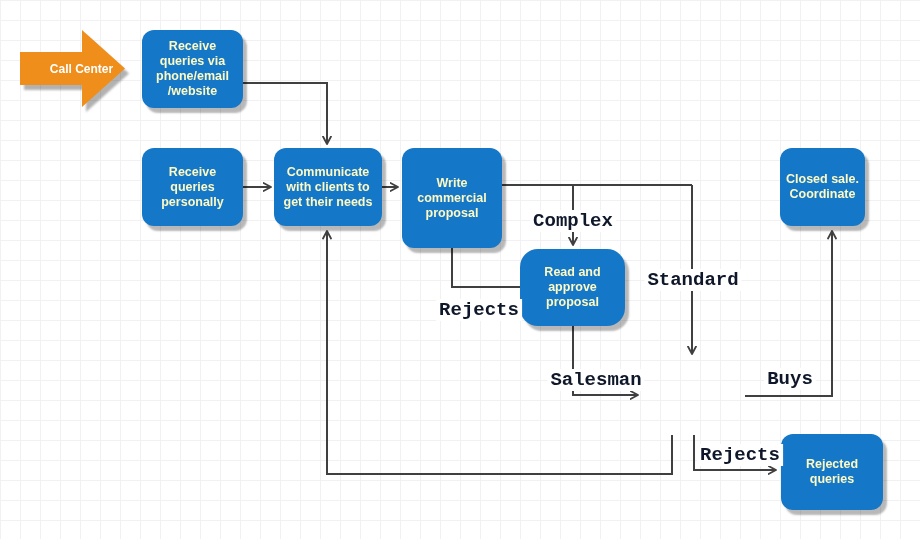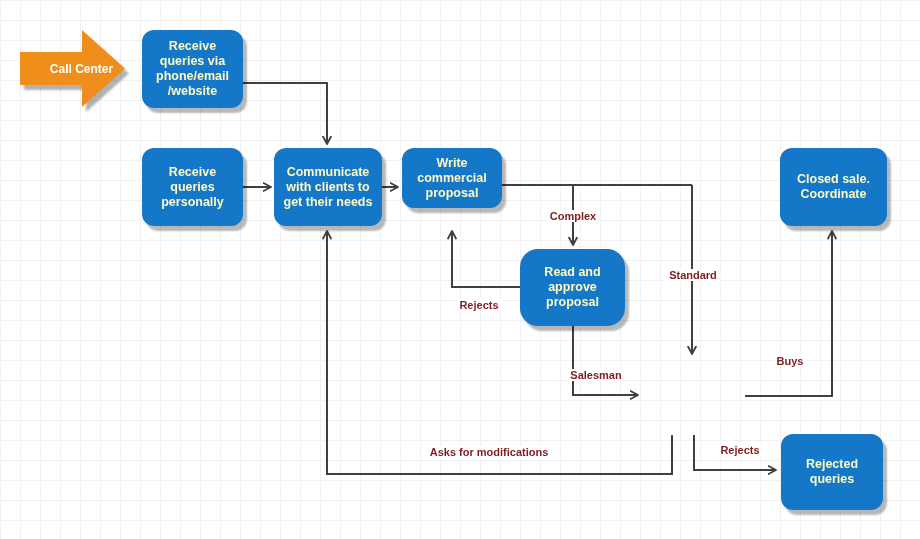--- a/index.html
+++ b/index.html
@@ -63,25 +63,26 @@
     font-size: 12px;
     z-index: 3;
     padding-left: 28px;
   }
 
   .edge-label {
     position: absolute;
     transform: translateX(-50%);
     background: #ffffff;
     padding: 0 3px;
-    font-size: 11px;
+    font-size: 19px;
     font-weight: bold;
-    color: #7f1d1d;
+    color: #0f172a;
     white-space: nowrap;
     z-index: 3;
+    font-family: Liberation Mono, monospace;
   }
 </style>
 </head>
 <body>
 
 <div class="canvas">
 
   <svg class="connectors" width="920" height="539">
     <defs>
       <marker id="arrowV" markerUnits="userSpaceOnUse" markerWidth="14" markerHeight="14" refX="8.5" refY="5" orient="auto">
@@ -118,42 +119,41 @@
 /website</div>
 
   <div class="node" style="left:142px; top:148px; width:101px; height:78px;">Receive
 queries
 personally</div>
 
   <div class="node" style="left:274px; top:148px; width:108px; height:78px;">Communicate
 with clients to
 get their needs</div>
 
-  <div class="node" style="left:402px; top:148px; width:100px; height:60px;">Write
+  <div class="node" style="left:402px; top:148px; width:100px; height:100px;">Write
 commercial
 proposal</div>
 
   <div class="node" style="left:520px; top:249px; width:105px; height:77px;border-radius:18px;">Read and
 approve
 proposal</div>
 
 
-  <div class="node" style="left:780px; top:148px; width:107px; height:78px;">Closed sale.
+  <div class="node" style="left:780px; top:148px; width:85px; height:78px;">Closed sale.
 Coordinate</div>
 
   <div class="node" style="left:781px; top:434px; width:102px; height:76px;">Rejected
 queries</div>
 
   <div class="edge-label" style="left:573px; top:210px;">Complex</div>
 
   <div class="edge-label" style="left:693px; top:269px;text-align:center;">Standard</div>
 
   <div class="edge-label" style="left:479px; top:299px;">Rejects</div>
 
   <div class="edge-label" style="left:596px; top:369px;">Salesman</div>
 
-  <div class="edge-label" style="left:790px; top:355px;">Buys</div>
+  <div class="edge-label" style="left:790px; top:368px;">Buys</div>
 
-  <div class="edge-label" style="left:489px; top:446px;">Asks for modifications</div>
 
   <div class="edge-label" style="left:740px; top:444px;">Rejects</div>
 
 </div>
 
 </body></html>

